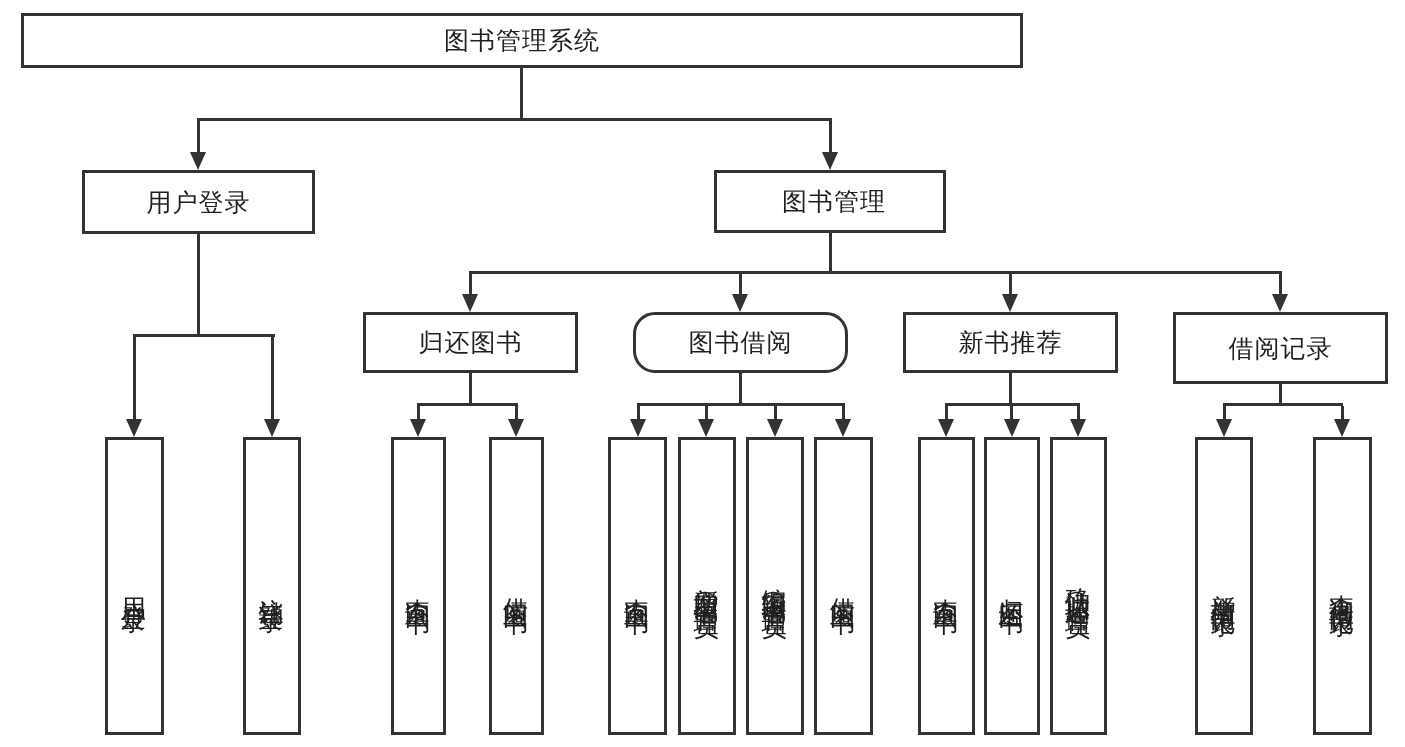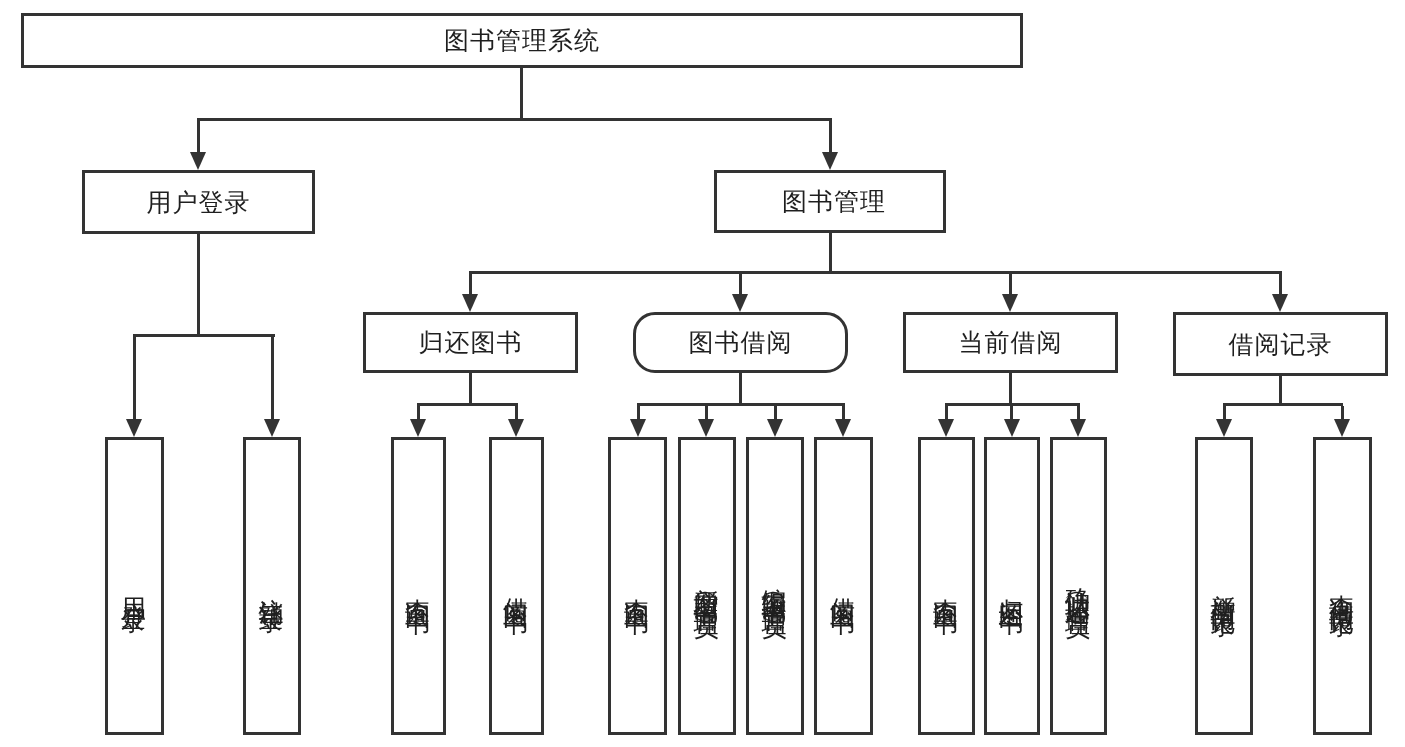--- a/index.html
+++ b/index.html
@@ -133,23 +133,23 @@
     <span>图书管理</span>
   </div>
 
   <div class="node h" style="left:363px;top:312px;width:215px;height:61px;">
     <span>归还图书</span>
   </div>
   <div class="node h" style="left:633px;top:312px;width:215px;height:61px;border-radius:22px;">
     <span>图书借阅</span>
   </div>
   <div class="node h" style="left:903px;top:312px;width:215px;height:61px;">
-    <span>当前借阅</span>
+    <span>新书推荐</span>
   </div>
-  <div class="node h" style="left:1173px;top:312px;width:215px;height:64px;">
+  <div class="node h" style="left:1173px;top:312px;width:215px;height:72px;">
     <span>借阅记录</span>
   </div>
 
   <div class="node v" style="left:105px;top:437px;width:59px;height:298px;">
     <span>用户登录</span>
   </div>
   <div class="node v" style="left:243px;top:437px;width:58px;height:298px;">
     <span>注销登录</span>
   </div>
   <div class="node v" style="left:391px;top:437px;width:55px;height:298px;">

